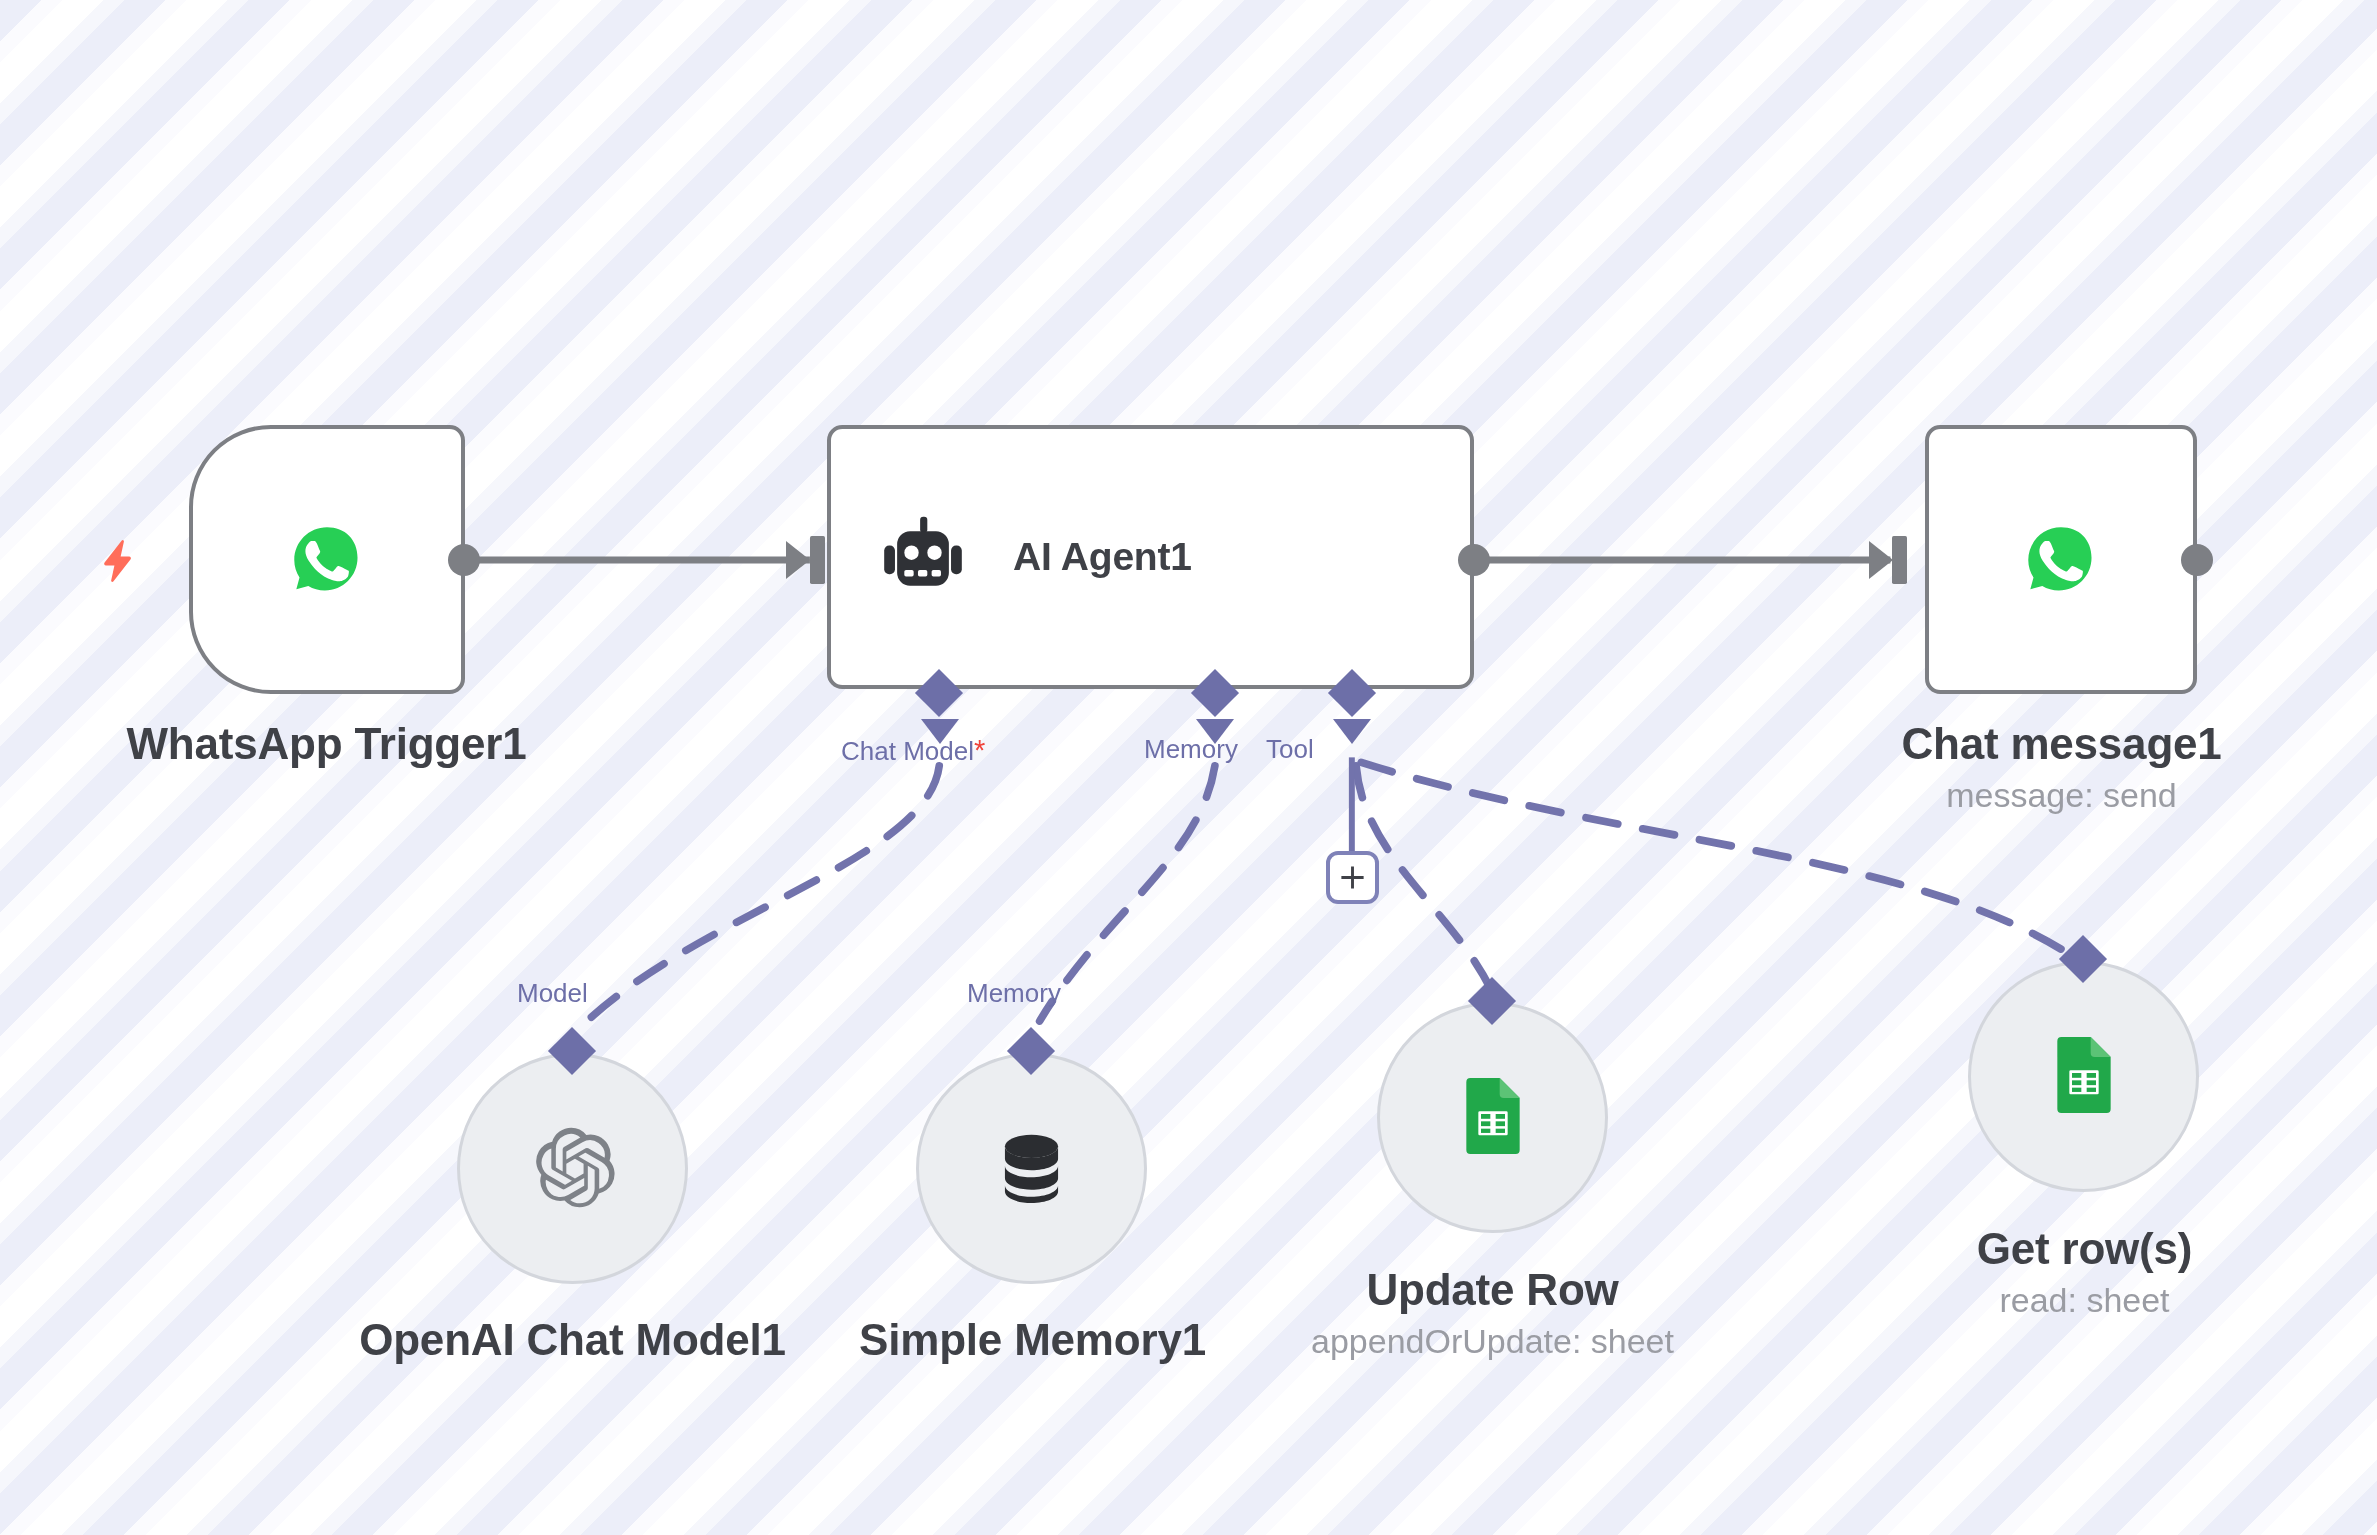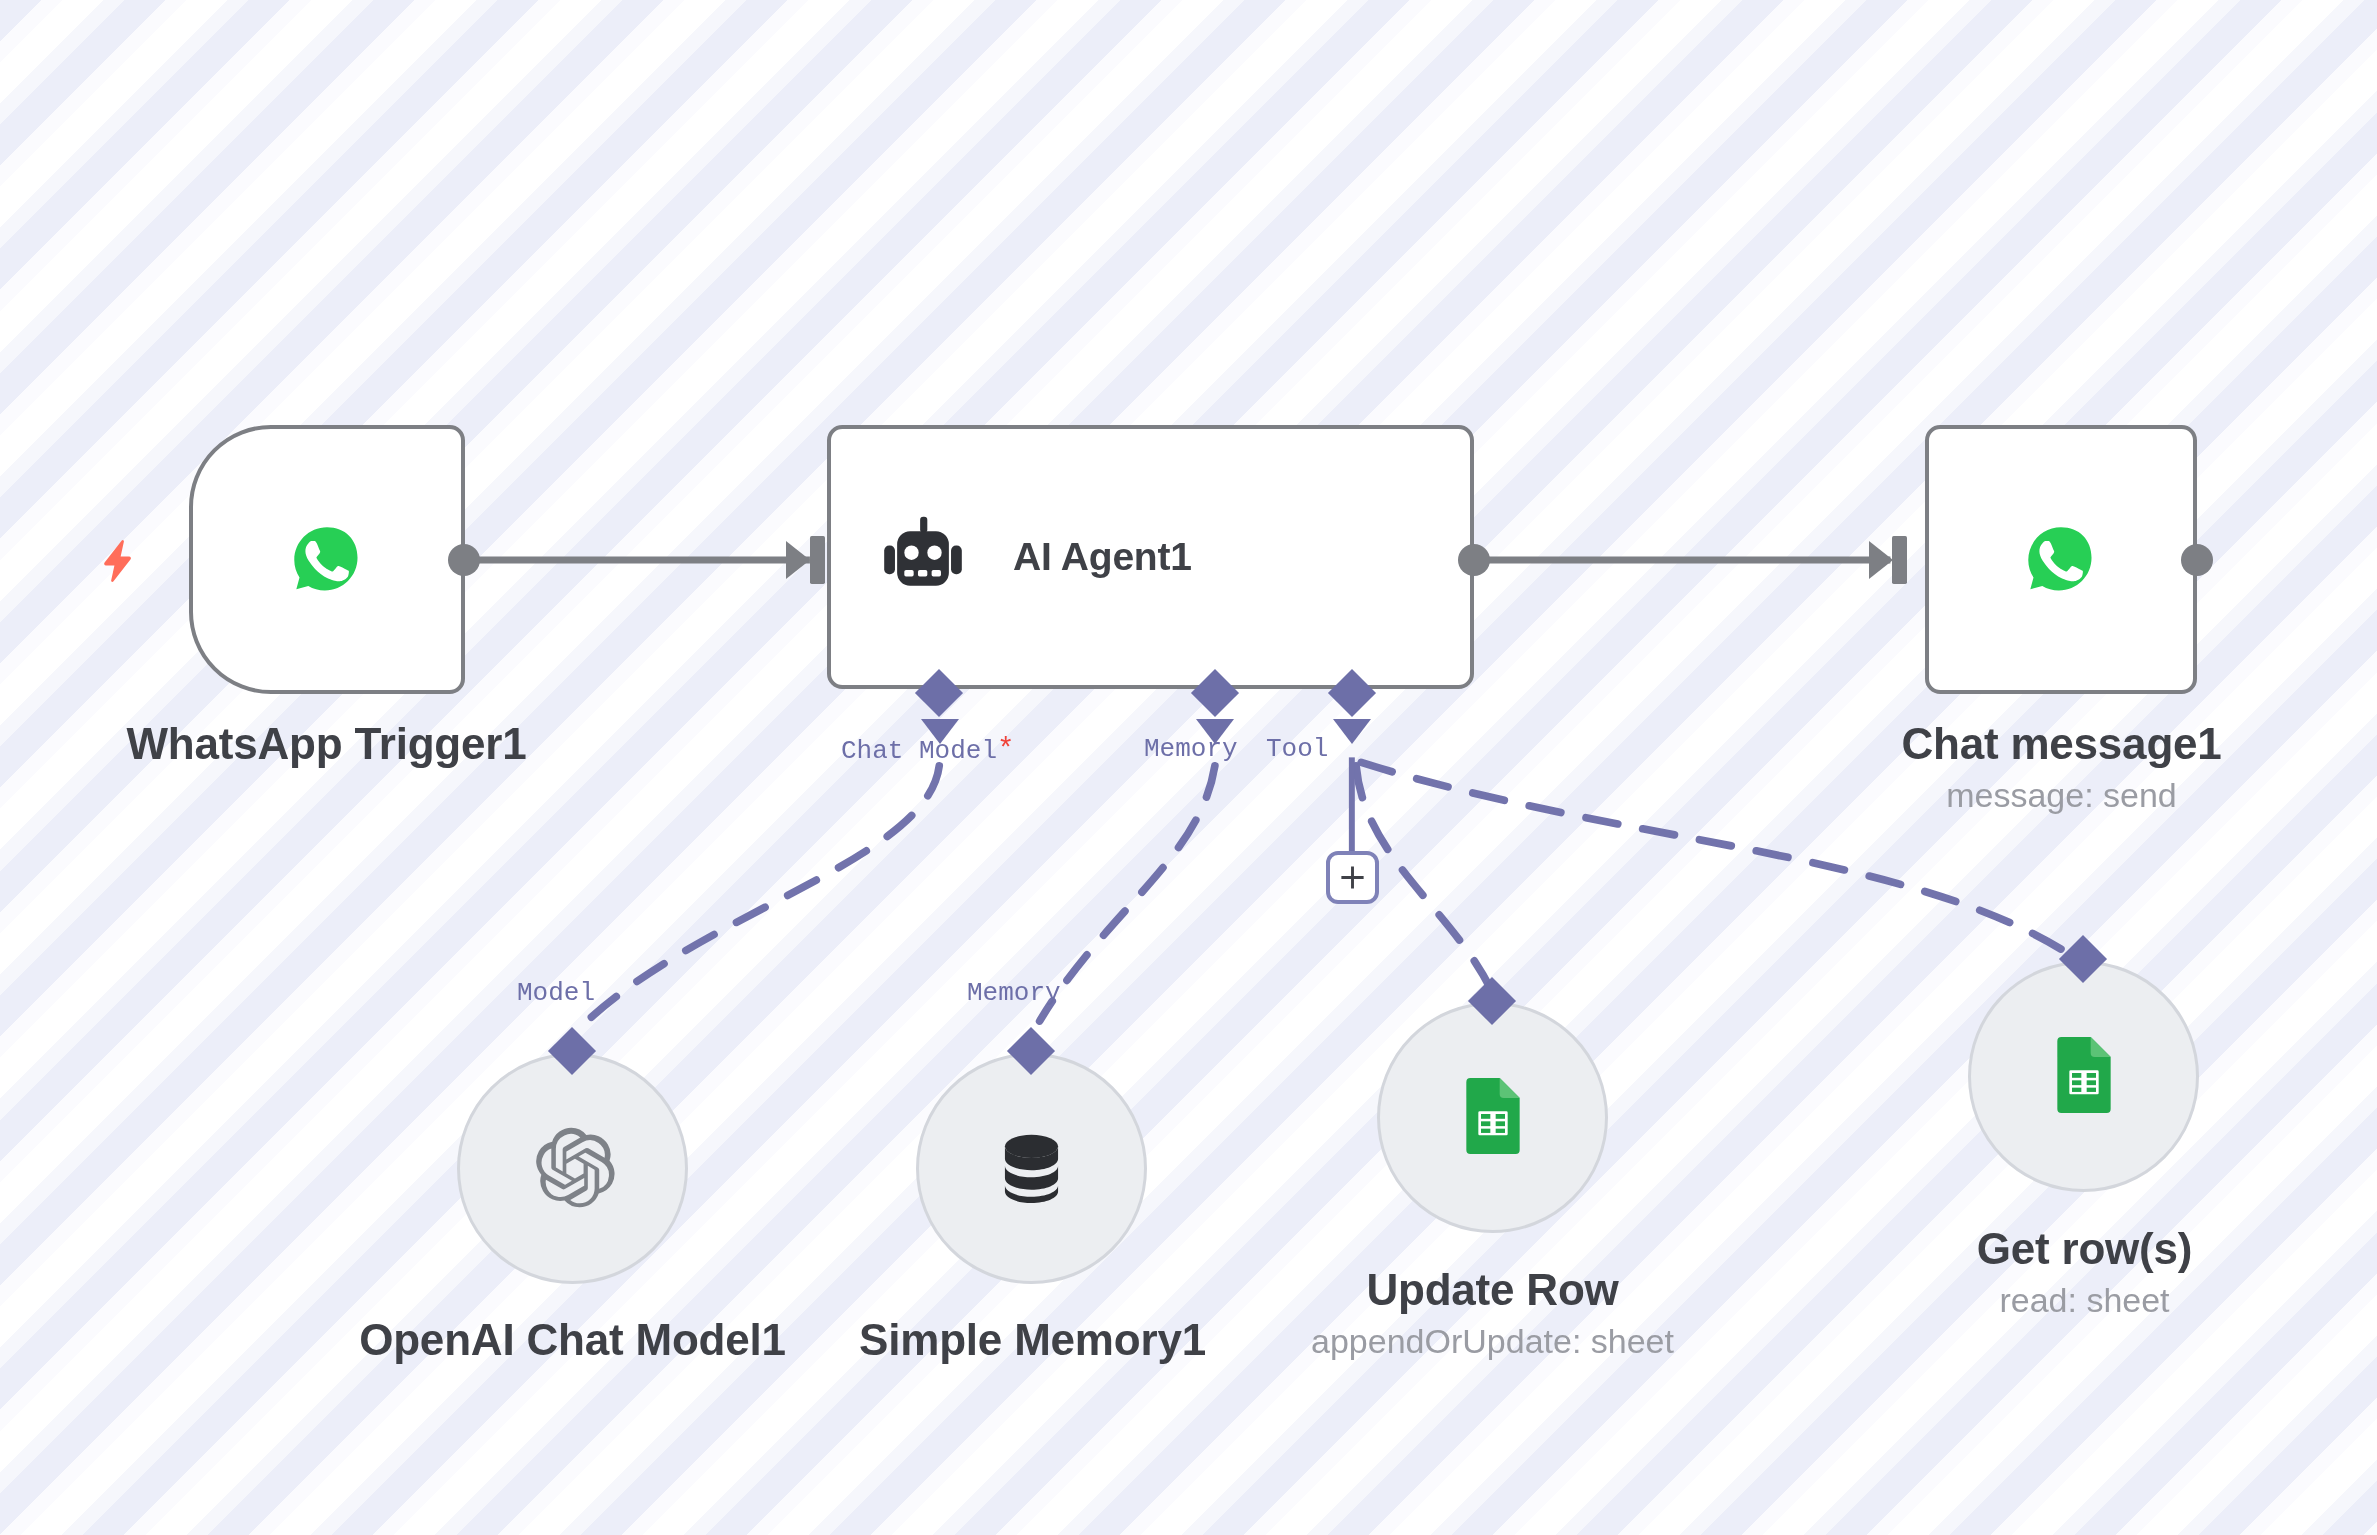--- a/index.html
+++ b/index.html
@@ -140,21 +140,20 @@
     z-index: 6;
   }
 
   .conn-label {
     position: absolute;
     font-size: 26px;
     color: #6d6fa8;
     white-space: nowrap;
     z-index: 8;
     line-height: 1;
-    font-family: Liberation Mono, monospace;
   }
   .req-star { color: #f0433a; font-size: 29px; }
 
   
   .plus-btn {
     position: absolute;
     width: 53px;
     height: 53px;
     border: 4.3px solid #7f82b8;
     border-radius: 12px;

